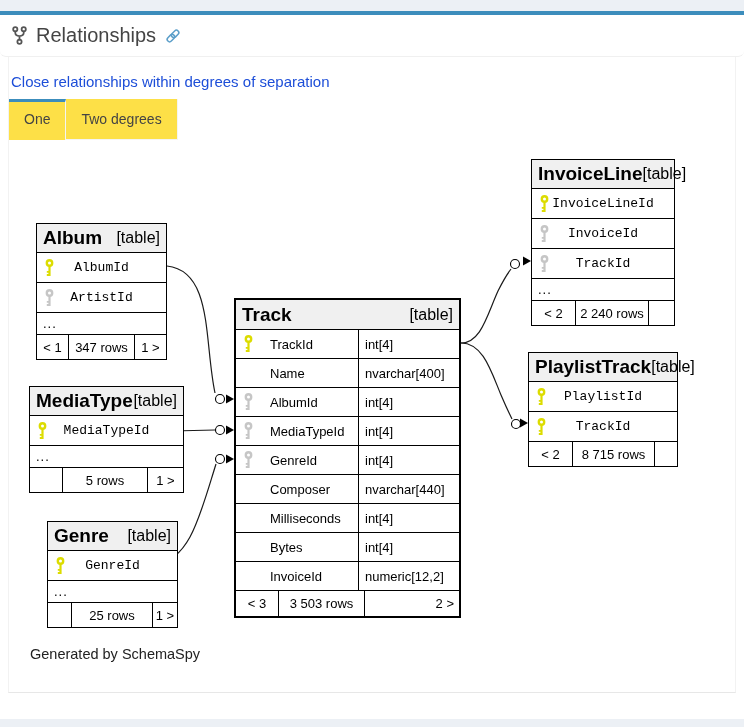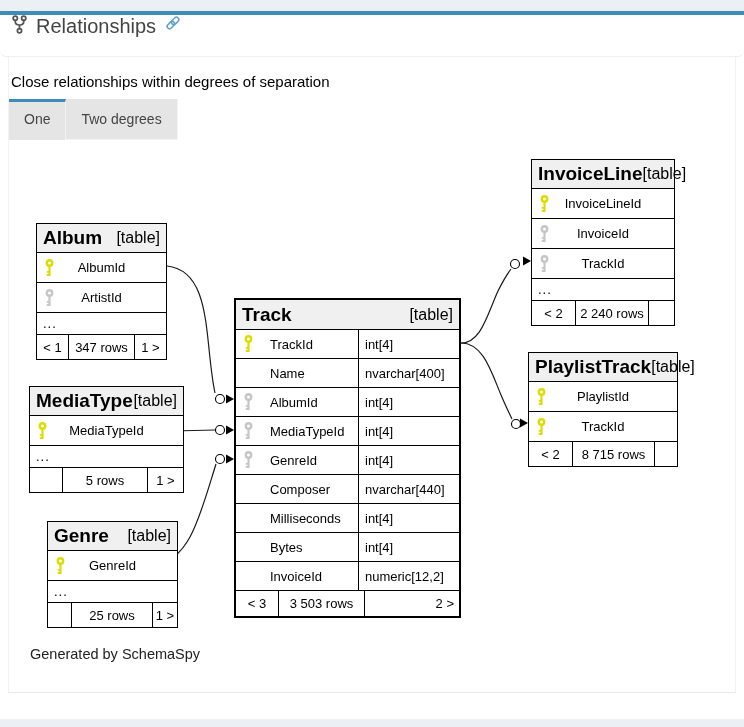--- a/index.html
+++ b/index.html
@@ -8,38 +8,38 @@
     background:#ecf0f5;
     padding-top:11px;
     font-family:"Liberation Sans","DejaVu Sans",sans-serif;
   }
   .card {
     background:#fff;
     border-top:4px solid #3c8dbc;
     height:708px;
   }
   .card-header {
-    display:flex; align-items:flex-start; gap:9px;
+    display:flex; align-items:center; gap:9px;
     height:42px; padding:0 12px;
     border-bottom:1px solid #f0f0f0;
     border-radius:6px;
   }
   .page-title { font-size:20px; color:#444; font-weight:400; }
   .inner {
     margin:0 8px;
     border-left:1px solid #f2f2f2;
     border-right:1px solid #f2f2f2;
     border-bottom:1px solid #e7e7e7;
     height:636px;
   }
-  .subtitle { padding:16px 0 9px 2px; font-size:15px; color:#000000; }
+  .subtitle { padding:16px 0 9px 2px; font-size:15px; color:#1d4ed8; }
   .tabs { display:flex; align-items:stretch; }
   .tab {
     font-size:14px; color:#444; padding:12px 15px; cursor:pointer;
-    background:#e5e5e5; white-space:nowrap;
+    background:#fde047; white-space:nowrap;
   }
   .tab.active {
     border-top:3px solid #3c8dbc; padding-top:9px;
     border-right:1px solid #f4f4f4;
   }
   .tab.inactive {
     border-bottom:1px solid #f4f4f4;
     border-right:1px solid #f4f4f4;
   }
   .diagram { position:relative; height:522px; margin-top:2px; }
@@ -58,21 +58,21 @@
   .thead {
     height:28px; background:#f0f0f0;
     display:flex; align-items:center; justify-content:space-between;
     padding:0 6px;
   }
   .tnode.focus .thead { height:29px; }
   .tname { font-weight:bold; font-size:19px; }
   .tbadge { font-size:16px; font-weight:400; }
   .trow, .tdots, .tfoot { border-top:1px solid #000; }
   .trow { height:29px; position:relative; display:flex; align-items:center; }
-  .tnode:not(.focus) .trow { height:30px; }
+  .tnode:not(.focus) .trow { height:30px;font-family:Liberation Mono, monospace; }
   .key { position:absolute; left:7px; top:50%; transform:translateY(-50%); }
   .key-primary { color:#dcdc00; }
   .key-foreign { color:#c6c6c6; }
   .cname { flex:1; text-align:center; }
   .tnode.focus .cname {
     flex:0 0 123px; text-align:left;
     align-self:stretch; display:flex; align-items:center;
     padding-left:34px; border-right:1px solid #000;
   }
   .ctype { padding-left:6px; }

